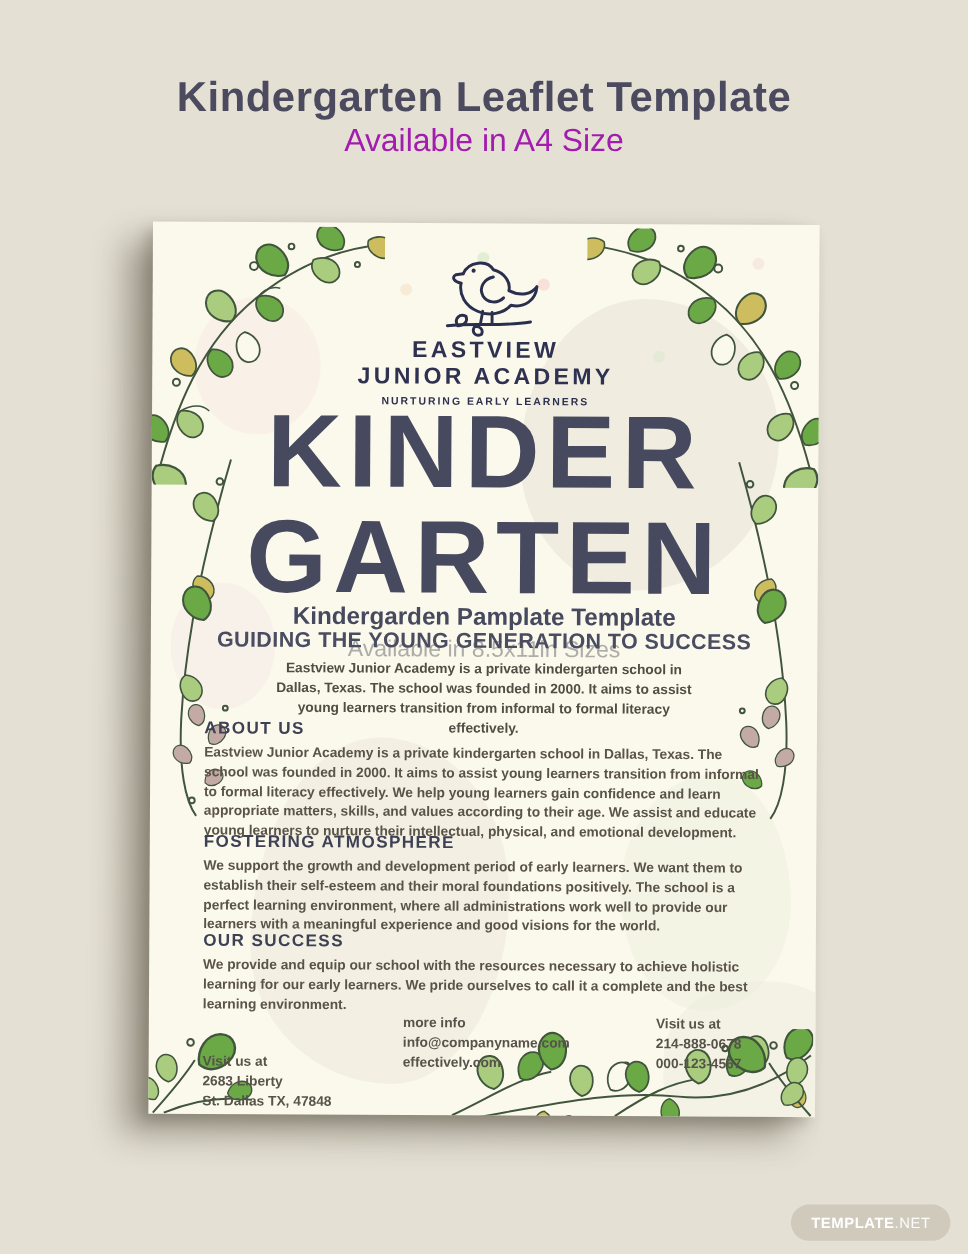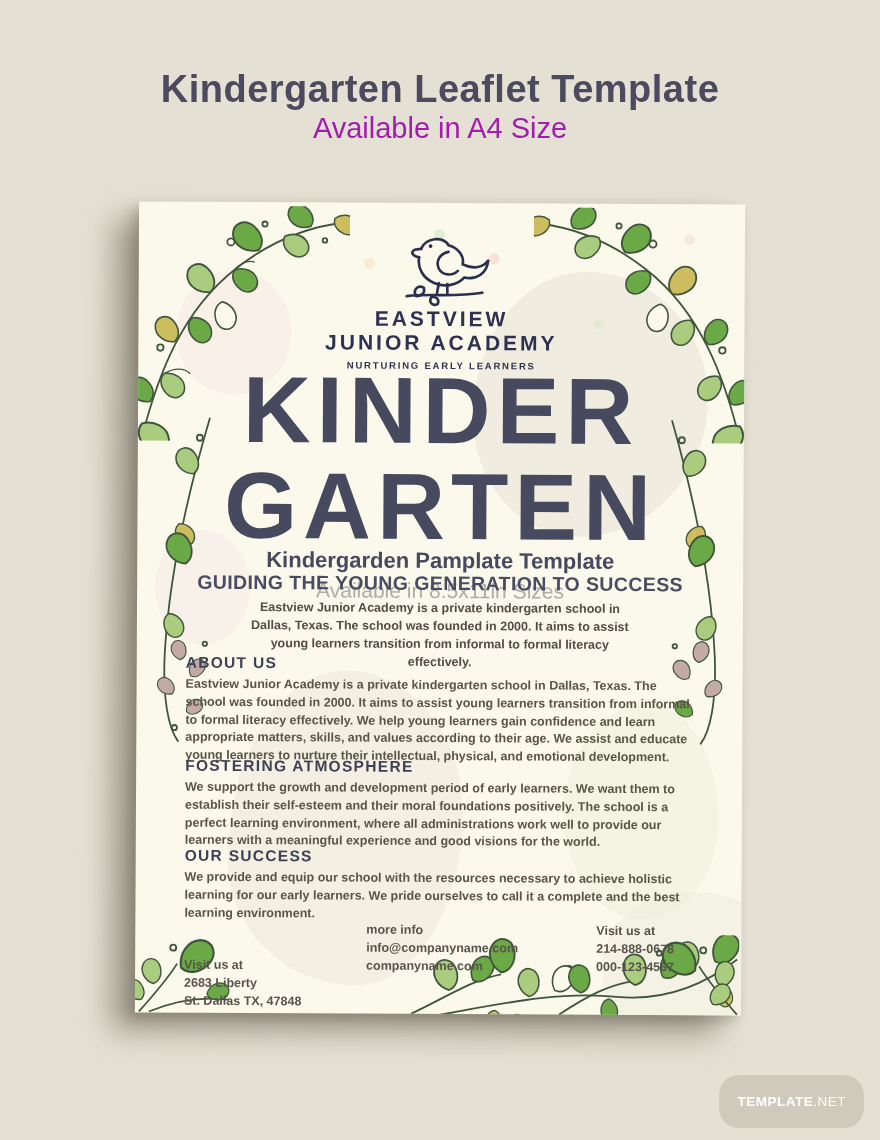--- a/index.html
+++ b/index.html
@@ -70,21 +70,21 @@
   .h2{top:555px;}.p2{top:577px;}
   .h3{top:645px;}.p3{top:667px;}
 
   
   .fcol{position:absolute;top:718px;z-index:3;font-size:12.5px;font-weight:600;
     color:#57524a;line-height:1.45;}
   .fc1{left:49px;margin-top:36px;}.fc2{left:231px;}.fc3{left:461px;}
 
   
   .badge{position:absolute;right:16px;bottom:12px;background:#d0cabd;color:#ffffff;
-    border-radius:20px;padding:19px 18px;font-size:13.5px;letter-spacing:.5px;cursor:pointer;}
+    border-radius:20px;padding:9px 18px;font-size:13.5px;letter-spacing:.5px;cursor:pointer;}
   .badge .b{font-weight:800;}
   .badge .l{font-weight:400;opacity:.95;}
 </style>
 </head>
 <body>
 
 <svg width="0" height="0" style="position:absolute" aria-hidden="true">
   <defs>
     <path id="lf" d="M0 0 C -7 -7 -8 -19 0 -25 C 8 -30 17 -24 15 -13 C 13 -4 7 1 0 0 Z"></path>
   </defs>
@@ -286,21 +286,21 @@
     <div class="sec-p p3">We provide and equip our school with the resources necessary to achieve holistic learning for our early learners. We pride ourselves to call it a complete and the best learning environment.</div>
 
     <div class="fcol fc1">
       <div>Visit us at</div>
       <div>2683 Liberty</div>
       <div>St. Dallas TX, 47848</div>
     </div>
     <div class="fcol fc2">
       <div>more info</div>
       <div>info@companyname.com</div>
-      <div>companyname.com</div>
+      <div>effectively.com</div>
     </div>
     <div class="fcol fc3">
       <div>Visit us at</div>
       <div>214-888-0678</div>
       <div>000-123-4567</div>
     </div>
 
   </div>
 
   <div class="badge">

